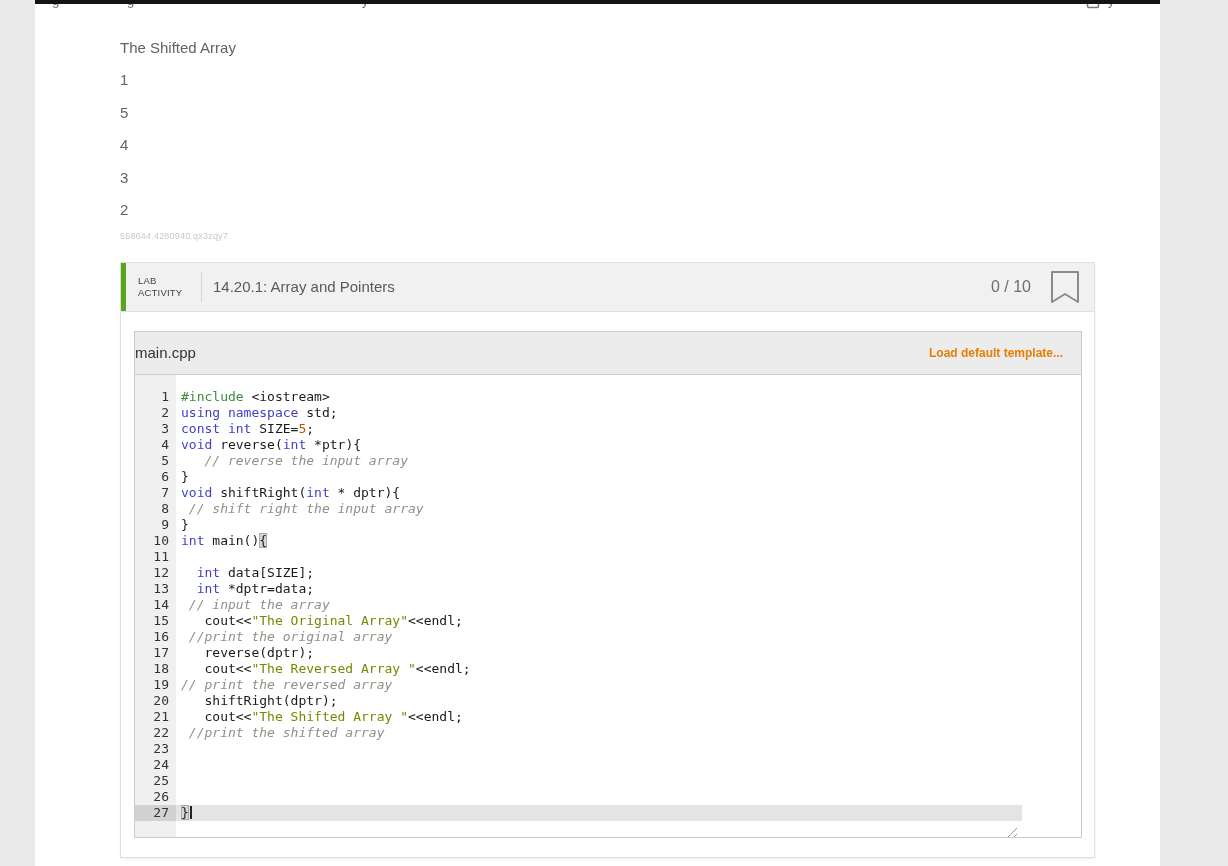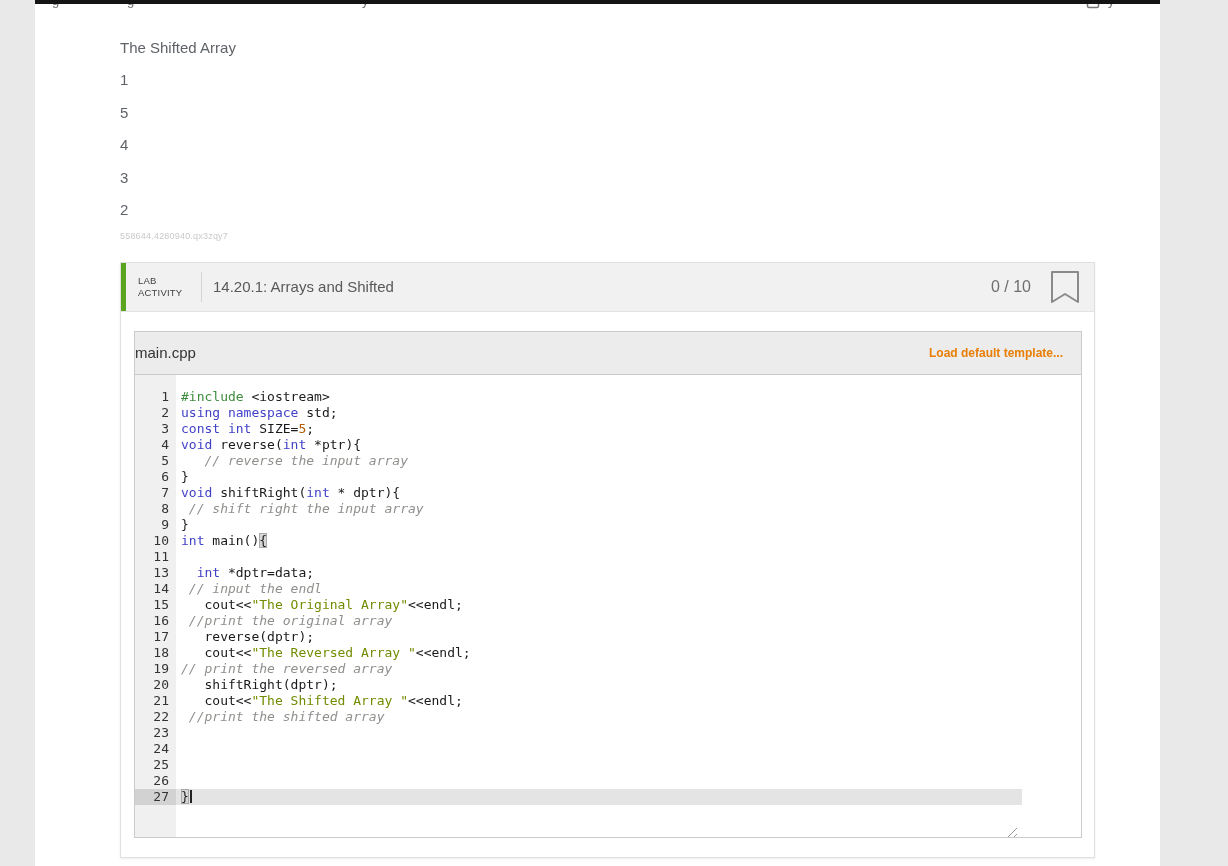--- a/index.html
+++ b/index.html
@@ -89,21 +89,21 @@
   <div class="watermark">558644.4280940.qx3zqy7</div>
 
   <div class="lab-card">
     <div class="lab-header">
       <div class="lab-accent"></div>
       <div class="lab-badge">
           <div>LAB</div>
           <div>ACTIVITY</div>
         </div>
       <div class="lab-divider"></div>
-      <div class="lab-title">14.20.1: Arrays and Shifted</div>
+      <div class="lab-title">14.20.1: Array and Pointers</div>
       <div class="lab-score">0 / 10</div>
       <span class="lab-flag">
         <svg width="32" height="36" viewBox="0 0 32 36">
             <path d="M3 3 H29 V33 L16 25 L3 33 Z" fill="none" stroke="#8a8a8a" stroke-width="2" stroke-linejoin="round"></path>
           </svg>
       </span>
     </div>
 
     <div class="editor">
       <div class="ed-header">
@@ -151,26 +151,30 @@
             </div>
             <div class="code-row">
               <span class="ln">10</span>
               <span class="code-text"><span class="kw">int</span><span> main()</span><span class="match">{</span></span>
             </div>
             <div class="code-row">
               <span class="ln">11</span>
               <span class="code-text"></span>
             </div>
             <div class="code-row">
+              <span class="ln">12</span>
+              <span class="code-text"><span>  </span><span class="kw">int</span><span> data[SIZE];</span></span>
+            </div>
+            <div class="code-row">
               <span class="ln">13</span>
               <span class="code-text"><span>  </span><span class="kw">int</span><span> *dptr=data;</span></span>
             </div>
             <div class="code-row">
               <span class="ln">14</span>
-              <span class="code-text"><span> </span><span class="com">// input the endl</span></span>
+              <span class="code-text"><span> </span><span class="com">// input the array</span></span>
             </div>
             <div class="code-row">
               <span class="ln">15</span>
               <span class="code-text"><span>   cout&lt;&lt;</span><span class="str">"The Original Array"</span><span>&lt;&lt;endl;</span></span>
             </div>
             <div class="code-row">
               <span class="ln">16</span>
               <span class="code-text"><span> </span><span class="com">//print the original array</span></span>
             </div>
             <div class="code-row">

